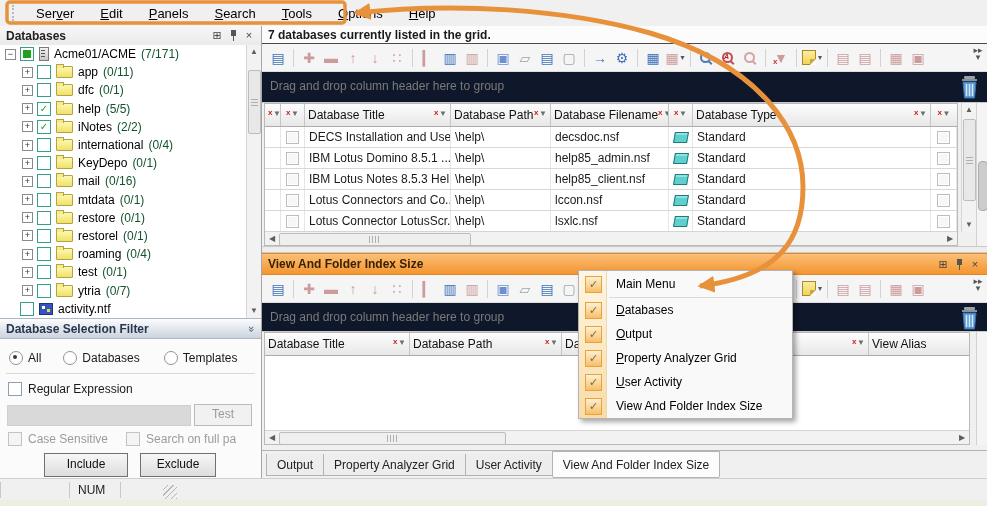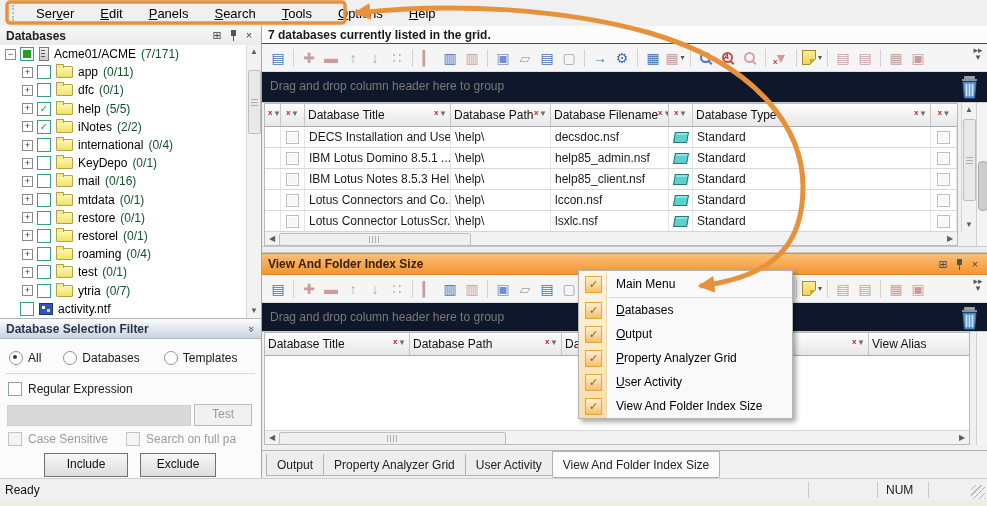--- a/index.html
+++ b/index.html
@@ -744,21 +744,20 @@
       <span class="cmcb">✓</span>
       <span class="cmlabel"><span></span><span class="key">U</span><span>ser Activity</span></span>
     </div>
     <div class="cmitem">
       <span class="cmcb">✓</span>
       <span class="cmlabel"><span>View And Folder Index Size</span><span class="key"></span><span></span></span>
     </div>
   </div>
 
   <div class="statusbar">
-    <span class="sbleft">Ready</span>
     <span class="sbcell" style="width:52px;"></span>
     <span class="sbcell" style="width:34px;">NUM</span>
     <span class="sbcell" style="width:26px;border-right:none;"></span>
     <span class="sgrip"></span>
   </div>
   <div class="strip"></div>
 
   <svg class="anno" width="987" height="506" viewBox="0 0 987 506">
     <defs>
       <marker id="ah" viewBox="0 0 10 10" refX="8.5" refY="5" markerWidth="3.4" markerHeight="3.4" orient="auto-start-reverse">

